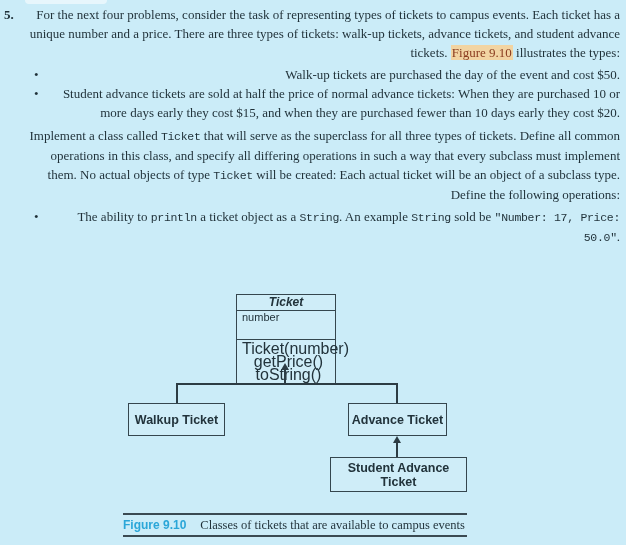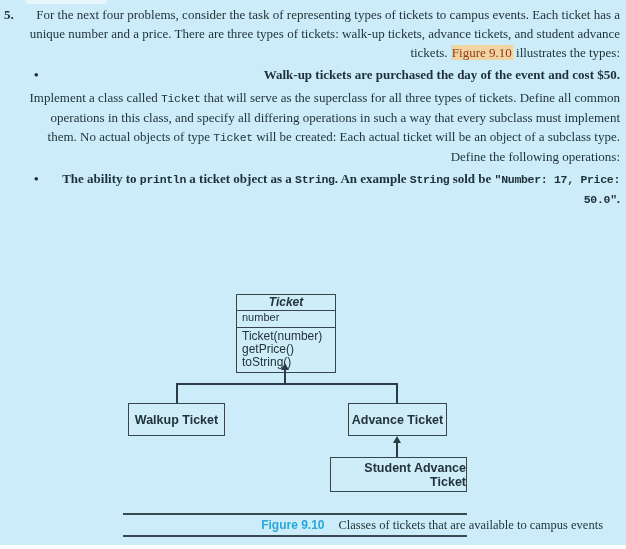--- a/index.html
+++ b/index.html
@@ -19,21 +19,21 @@
     border-radius:0 0 4px 4px;
   }
   .content {
     position:absolute; left:4px; top:5px; width:616px;
     font-size:13px; line-height:19px; color:#1f3038;
   }
   .prob { display:flex; }
   .pnum { width:17px; font-weight:bold; flex:none; }
   .pbody { flex:1; min-width:0;text-align:right; }
   p.para { margin:0; }
-  ul.blist { margin:3px 0 0 0; padding:0 0 0 26px; list-style:none;font-weight:bold; }
+  ul.blist { margin:3px 0 0 0; padding:0 0 0 26px; list-style:none; }
   ul.blist li { position:relative; margin:0; }
   ul.blist li::before { content:"\2022"; position:absolute; left:-13px; color:#1f3038; }
   .p2 { margin-top:4px !important; }
   .mono {
     font-family:"Liberation Mono", monospace;
     font-size:11.5px; letter-spacing:-0.3px;
   }
   .hl {
     background:#f2d4a2; color:#8a3c1f; padding:0 1px;
     cursor:pointer;
@@ -46,30 +46,30 @@
     position:absolute; left:236px; top:294px; width:100px;
     background:#cfedf8; border:1px solid #35464e;
     font-family:"Liberation Sans", sans-serif; color:#22333b;
     box-sizing:border-box;
   }
   .uml-title {
     text-align:center; font-weight:bold; font-style:italic;
     font-size:12px; line-height:15px; border-bottom:1px solid #35464e;
   }
   .uml-attr {
-    font-size:11px; line-height:12px; padding:0 0 4px 5px;
+    font-size:11px; line-height:12px; padding:0 0 16px 5px;
     border-bottom:1px solid #35464e;
   }
-  .uml-methods { font-size:12px; line-height:13px; padding:2px 0 3px 5px; }
+  .uml-methods { font-size:16px; line-height:13px; padding:2px 0 3px 5px;text-align:center; }
   .sub-box {
     position:absolute; background:#cfedf8; border:1px solid #35464e;
     font-family:"Liberation Sans", sans-serif; font-weight:bold;
     font-size:12.5px; color:#22333b;
     display:flex; align-items:center; justify-content:center;
-    box-sizing:border-box; text-align:right;
+    box-sizing:border-box; text-align:center;
   }
   .box-walkup  { left:128px; top:403px; width:97px;  height:33px; }
   .box-advance { left:348px; top:403px; width:99px;  height:33px; }
   .box-student { left:330px; top:457px; width:137px; height:35px; }
   .dline { position:absolute; background:#2c3c44; }
   .l-stem1 { left:284px; top:369px; width:1.5px; height:15px; }
   .l-horiz { left:176px; top:383px; width:221px; height:1.5px; }
   .l-vleft { left:176px; top:383px; width:1.5px; height:21px; }
   .l-vright{ left:396px; top:383px; width:1.5px; height:21px; }
   .l-stem2 { left:396px; top:442px; width:1.5px; height:16px; }
@@ -80,21 +80,21 @@
   }
   .a1 { left:281px; top:363px; }
   .a2 { left:393px; top:436px; }
 
   
   .cap-rule { position:absolute; left:123px; width:344px; height:1.5px; background:#3a4a52; }
   .cap-rule-top { top:513px; }
   .cap-rule-bot { top:535px; }
   .caption {
     position:absolute; left:123px; top:518px; width:480px;
-    font-size:12.5px; color:#1f3038;text-align:right;
+    font-size:12.5px; color:#1f3038;
   }
   .fig-label {
     font-family:"Liberation Sans", sans-serif; font-weight:bold;
     font-size:12px; color:#2ba6d8; margin-right:14px;
   }
   .bottom-white { position:absolute; left:0; top:545px; width:626px; height:4px; background:#ffffff; }
 </style>
 </head>
 <body>
 
@@ -102,20 +102,21 @@
 
   <div class="top-notch"></div>
 
   <div class="content">
     <div class="prob">
       <div class="pnum">5.</div>
       <div class="pbody">
         <p class="para"><span>For the next four problems, consider the task of representing types of tickets to campus events. Each ticket has a unique number and a price. There are three types of tickets: walk-up tickets, advance tickets, and student advance tickets. </span><span class="hl">Figure 9.10</span><span> illustrates the types:</span></p>
         <ul class="blist">
           <li><span>Walk-up tickets are purchased the day of the event and cost $50.</span></li>
+          <li><span>Student advance tickets are sold at half the price of normal advance tickets: When they are purchased 10 or more days early they cost $15, and when they are purchased fewer than 10 days early they cost $20.</span></li>
         </ul>
         <p class="para p2"><span>Implement a class called </span><span class="mono">Ticket</span><span> that will serve as the superclass for all three types of tickets. Define all common operations in this class, and specify all differing operations in such a way that every subclass must implement them. No actual objects of type </span><span class="mono">Ticket</span><span> will be created: Each actual ticket will be an object of a subclass type. Define the following operations:</span></p>
         <ul class="blist">
           <li><span>The ability to </span><span class="mono">println</span><span> a ticket object as a </span><span class="mono">String</span><span>. An example </span><span class="mono">String</span><span> sold be </span><span class="mono">"Number: 17, Price: 50.0"</span><span>.</span></li>
         </ul>
       </div>
     </div>
   </div>
 
   <div class="diagram">

